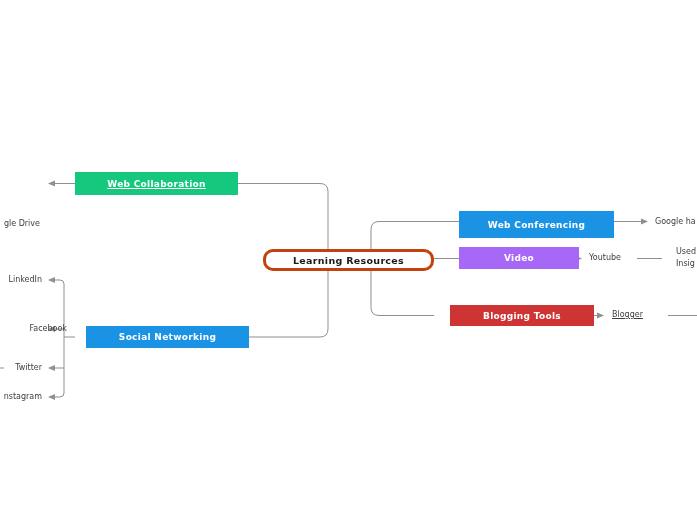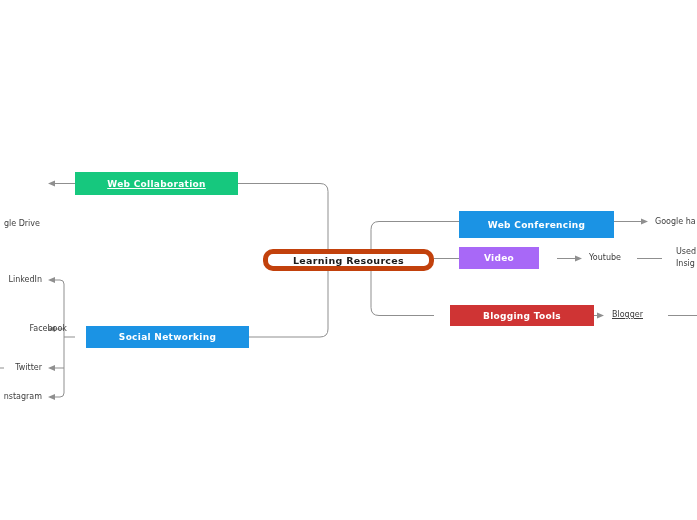--- a/index.html
+++ b/index.html
@@ -23,21 +23,21 @@
     box-sizing: border-box;
     font-weight: bold;
     font-size: 9px;
     letter-spacing: 0.3px;
     color: #ffffff;
     cursor: pointer;
     white-space: nowrap;
   }
   .node--root {
     background: #ffffff;
-    border: 5px solid #c2410c;
+    border: 3px solid #c2410c;
     border-radius: 10px;
     color: #1a1a1a;
     font-size: 9.5px;
     box-shadow: 0 0 0 1px rgba(255,255,255,0);
   }
   .node--green  { background: var(--green-accent); text-decoration: underline; }
   .node--blue   { background: var(--blue-accent); }
   .node--purple { background: var(--purple-accent); }
   .node--red    { background: var(--red-accent); }
 
@@ -92,21 +92,21 @@
   </svg>
 
   <div class="node node--green" style="left:75px; top:172px; width:163px; height:23px;">Web Collaboration</div>
 
   <div class="node node--blue" style="left:86px; top:326px; width:163px; height:22px;">Social Networking</div>
 
   <div class="node node--root" style="left:263px; top:249px; width:171px; height:22px;">Learning Resources</div>
 
   <div class="node node--blue" style="left:459px; top:211px; width:155px; height:27px;">Web Conferencing</div>
 
-  <div class="node node--purple" style="left:459px; top:247px; width:80px; height:22px;">Video</div>
+  <div class="node node--purple" style="left:459px; top:247px; width:120px; height:22px;">Video</div>
 
   <div class="node node--red" style="left:434px; top:305px; width:144px; height:21px;margin-left:16px;">Blogging Tools</div>
 
   <div class="leaf leaf--right-aligned" style="right:657px; top:178px;margin-top:40px;">gle Drive</div>
 
   <div class="leaf leaf--right-aligned" style="right:655px; top:274px;">LinkedIn</div>
 
   <div class="leaf leaf--right-aligned" style="right:630px; top:323px;">Facebook</div>
 
   <div class="leaf leaf--right-aligned" style="right:655px; top:362px;">Twitter</div>

